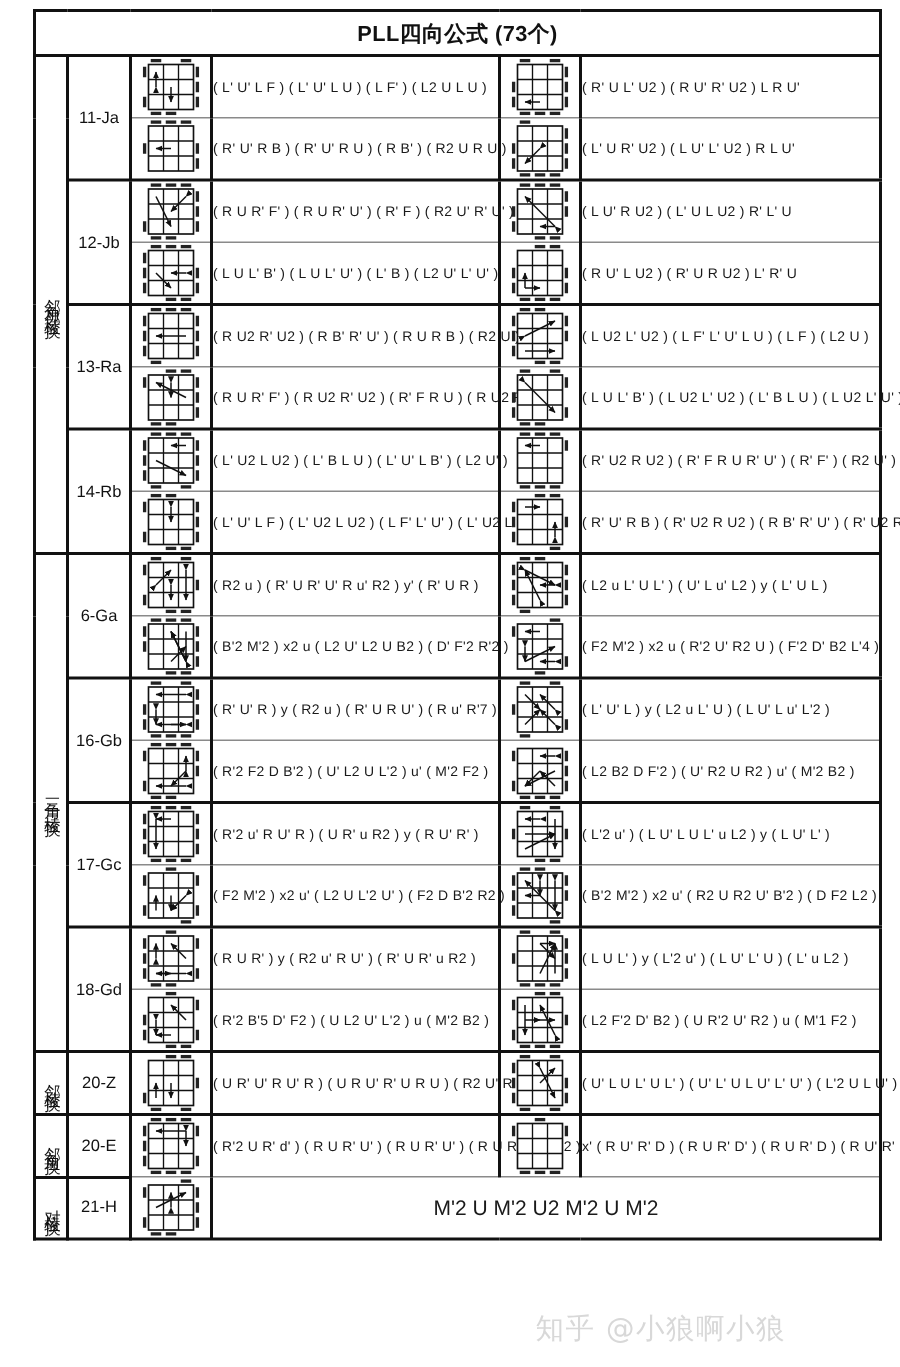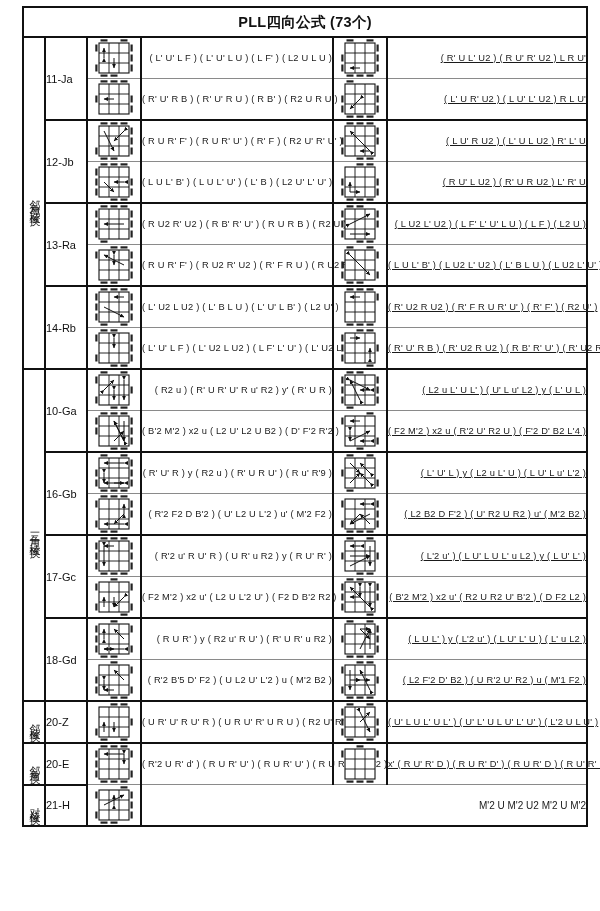--- a/index.html
+++ b/index.html
@@ -55,48 +55,49 @@
     font-size:11px;
     line-height:1.45;
     letter-spacing:4px;
     color:#111;
     display:inline-block;
     font-family:"DejaVu Sans",sans-serif;
   }
   
   .case{
     width:42px;
+    text-align:center;
     font-size:11px;
     color:#111;
     border-right:2px solid #111 !important;
     border-top:2px solid #111 !important;
     border-bottom:2px solid #111 !important;
   }
   .cube-cell{
     width:54px;
     text-align:center;
     padding:2px 0;
     border-left:2px solid #111 !important;
     border-right:2px solid #111 !important;
   }
   .alg-cell{
-    text-align:right;
+    text-align:left;
     font-size:9.3px;
     color:#1a1a1a;
     letter-spacing:.2px;
     padding:4px 3px;
     white-space:nowrap;
   }
   .alg-left{ width:204px; }
-  .alg-right{ width:204px;text-decoration:underline; }
+  .alg-right{ width:204px; }
   .shade{ background:#f1f1f1; }
   .rowsep-strong{ border-top:2px solid #111 !important; }
   .full-alg{
-    text-align:right;
-    font-size:10px;
+    text-align:center;
+    font-size:14px;
     color:#1a1a1a;
     padding:10px 4px;
     background:#f1f1f1;
     border-radius:10px;
   }
   
   svg.cube{display:block;margin:0 auto;}
   .watermark{
     position:absolute;
     right:16px;bottom:12px;
@@ -546,21 +547,21 @@
               <rect x="1.3" y="26.5" width="2.2" height="7" fill="#222"></rect>
               <rect x="36.5" y="16.5" width="2.2" height="7" fill="#222"></rect>
               <line x1="10" y1="10" x2="20" y2="10" stroke="#111" stroke-width="1" marker-end="url(#ah)"></line>
               <line x1="30" y1="30" x2="30" y2="20" stroke="#111" stroke-width="1" marker-end="url(#ah)" marker-start="url(#ah)"></line>
             </svg>
           </td>
           <td class="alg-cell alg-right">( R' U' R B ) ( R' U2 R U2 ) ( R B' R' U' ) ( R' U2 R U )</td>
         </tr>
         <tr>
           <td class="grp" rowspan="8"><span class="grp-txt">三角三棱换</span></td>
-          <td class="case" rowspan="2"><span>10-Ga</span></td>
+          <td class="case" rowspan="2"><span>6-Ga</span></td>
           <td class="cube-cell shade rowsep-strong">
             <svg class="cube" width="40" height="40" viewBox="0 0 40 40">
     <defs>
                 <marker id="ah" markerWidth="5" markerHeight="5" refX="4.2" refY="2" orient="auto">
       <path d="M0,0 L4.5,2 L0,4 z" fill="#111"></path>
                 </marker>
               </defs>
               <rect x="5" y="5" width="30" height="30" fill="#fff" stroke="#111" stroke-width="1.1"></rect>
               <line x1="15" y1="5" x2="15" y2="35" stroke="#111" stroke-width="0.9"></line>
               <line x1="5" y1="15" x2="35" y2="15" stroke="#111" stroke-width="0.9"></line>
@@ -684,21 +685,21 @@
               <rect x="1.3" y="26.5" width="2.2" height="7" fill="#222"></rect>
               <rect x="36.5" y="6.5" width="2.2" height="7" fill="#222"></rect>
               <rect x="36.5" y="16.5" width="2.2" height="7" fill="#222"></rect>
               <rect x="36.5" y="26.5" width="2.2" height="7" fill="#222"></rect>
               <line x1="10" y1="20" x2="10" y2="30" stroke="#111" stroke-width="1" marker-end="url(#ah)" marker-start="url(#ah)"></line>
               <line x1="30" y1="30" x2="10" y2="30" stroke="#111" stroke-width="1" marker-end="url(#ah)" marker-start="url(#ah)"></line>
               <line x1="30" y1="10" x2="10" y2="10" stroke="#111" stroke-width="1" marker-end="url(#ah)" marker-start="url(#ah)"></line>
               <line x1="20" y1="30" x2="30" y2="30" stroke="#111" stroke-width="1" marker-end="url(#ah)"></line>
             </svg>
           </td>
-          <td class="alg-cell alg-left shade rowsep-strong">( R' U' R ) y ( R2 u ) ( R' U R U' ) ( R u' R'9 )</td>
+          <td class="alg-cell alg-left shade rowsep-strong">( R' U' R ) y ( R2 u ) ( R' U R U' ) ( R u' R'7 )</td>
           <td class="cube-cell shade rowsep-strong">
             <svg class="cube" width="40" height="40" viewBox="0 0 40 40">
     <defs>
                 <marker id="ah" markerWidth="5" markerHeight="5" refX="4.2" refY="2" orient="auto">
       <path d="M0,0 L4.5,2 L0,4 z" fill="#111"></path>
                 </marker>
               </defs>
               <rect x="5" y="5" width="30" height="30" fill="#fff" stroke="#111" stroke-width="1.1"></rect>
               <line x1="15" y1="5" x2="15" y2="35" stroke="#111" stroke-width="0.9"></line>
               <line x1="5" y1="15" x2="35" y2="15" stroke="#111" stroke-width="0.9"></line>
@@ -1125,13 +1126,14 @@
               <rect x="36.5" y="16.5" width="2.2" height="7" fill="#222"></rect>
               <rect x="36.5" y="26.5" width="2.2" height="7" fill="#222"></rect>
               <line x1="10" y1="20" x2="30" y2="10" stroke="#111" stroke-width="1" marker-end="url(#ah)"></line>
               <line x1="20" y1="20" x2="20" y2="10" stroke="#111" stroke-width="1" marker-end="url(#ah)" marker-start="url(#ah)"></line>
             </svg>
           </td>
           <td class="full-alg" colspan="3">M'2 U M'2 U2 M'2 U M'2</td>
         </tr>
       </tbody>
   </table>
+  <div class="watermark">知乎 @小狼啊小狼</div>
 </div>
 
 </body></html>

